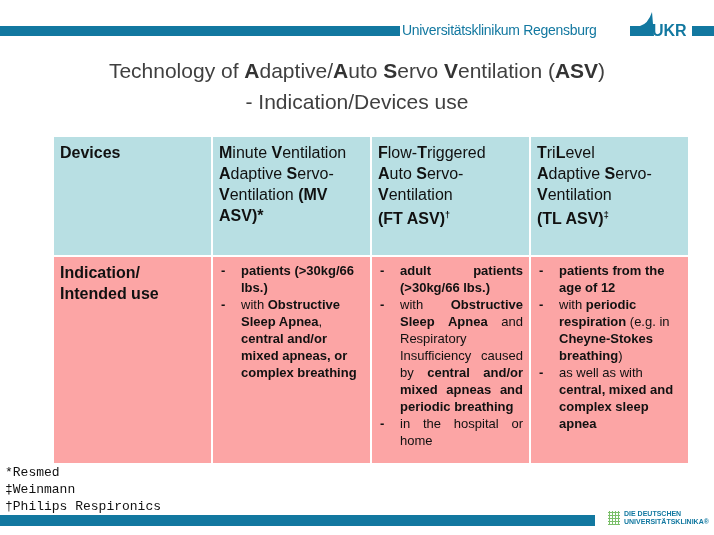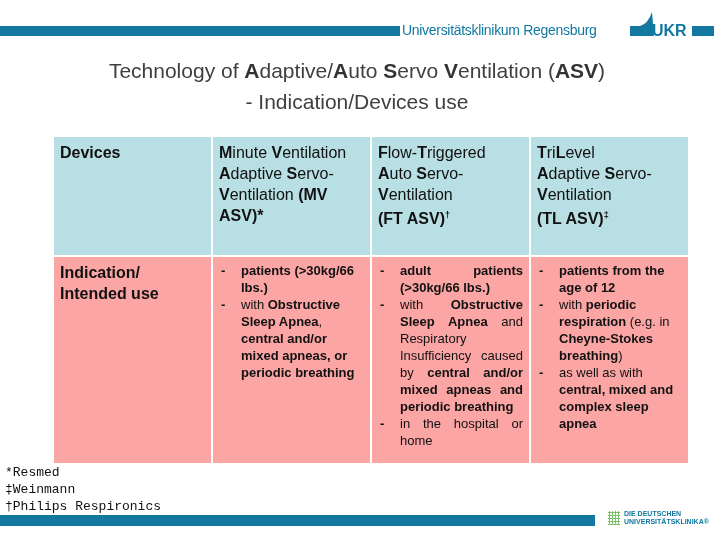--- a/index.html
+++ b/index.html
@@ -62,21 +62,21 @@
     </td>
     <td>
       <b>T</b>ri<b>L</b>evel<br><b>A</b>daptive <b>S</b>ervo-<br><b>V</b>entilation<br><b>(TL ASV)<sup style="font-size:9px">‡</sup></b>
     </td>
   </tr>
   <tr class="body">
     <td class="rowlabel">Indication/ Intended use</td>
     <td>
       <ul>
         <li><b>patients (&gt;30kg/66 lbs.)</b></li>
-        <li>with <b>Obstructive Sleep Apnea</b>, <b>central and/or mixed apneas, or periodic breathing</b></li>
+        <li>with <b>Obstructive Sleep Apnea</b>, <b>central and/or mixed apneas, or complex breathing</b></li>
       </ul>
     </td>
     <td class="just">
       <ul>
         <li><b>adult patients (&gt;30kg/66 lbs.)</b></li>
         <li>with <b>Obstructive Sleep Apnea</b> and Respiratory Insufficiency caused by <b>central and/or mixed apneas and periodic breathing</b></li>
         <li>in the hospital or home</li>
       </ul>
     </td>
     <td>

